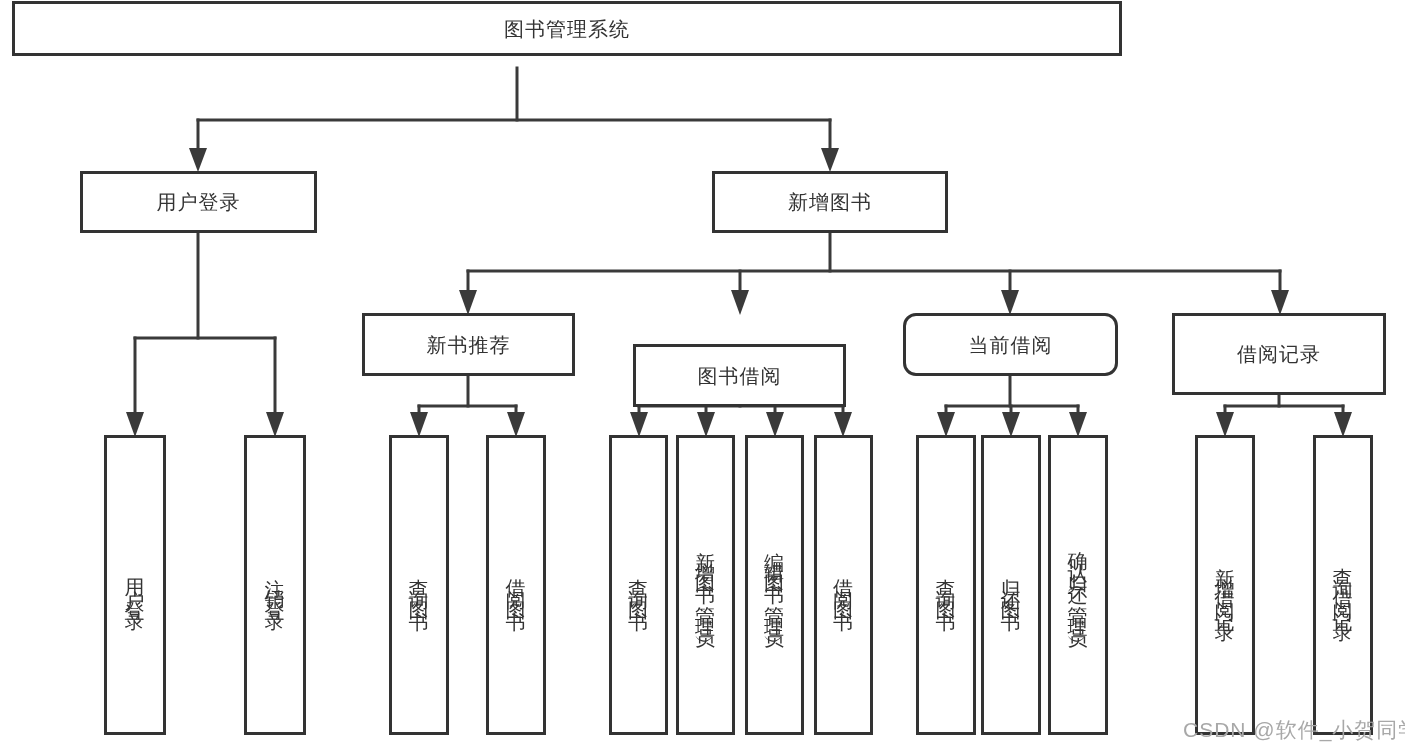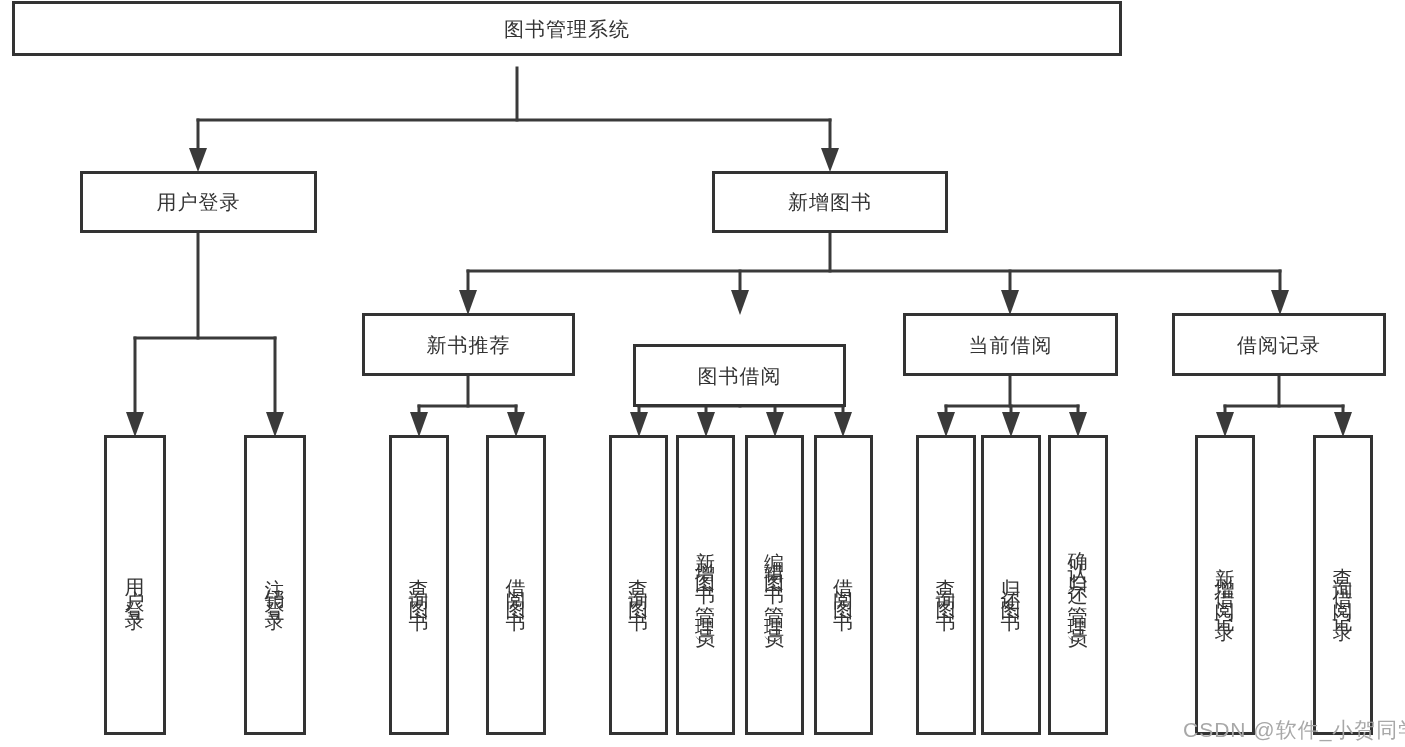--- a/index.html
+++ b/index.html
@@ -137,22 +137,22 @@
     </g>
   </svg>
 
   <div class="node" style="left:12px; top:1px; width:1110px; height:55px;">图书管理系统</div>
 
   <div class="node" style="left:80px; top:171px; width:237px; height:62px;">用户登录</div>
   <div class="node" style="left:712px; top:171px; width:236px; height:62px;">新增图书</div>
 
   <div class="node" style="left:362px; top:313px; width:213px; height:63px;text-align:center;">新书推荐</div>
   <div class="node" style="left:633px; top:313px; width:213px; height:63px;margin-top:31px;">图书借阅</div>
-  <div class="node" style="left:903px; top:313px; width:215px; height:63px;">当前借阅</div>
-  <div class="node" style="left:1172px; top:313px; width:214px; height:63px;">借阅记录</div>
+  <div class="node" style="left:903px; top:313px; width:215px; height:63px;border-radius:13px;">当前借阅</div>
+  <div class="node" style="left:1172px; top:313px; width:214px; height:82px;">借阅记录</div>
 
   <div class="node vnode" style="left:104px; top:435px; width:62px; height:300px;">用户登录</div>
   <div class="node vnode" style="left:244px; top:435px; width:62px; height:300px;">注销登录</div>
 
   <div class="node vnode" style="left:389px; top:435px; width:60px; height:300px;">查询图书</div>
   <div class="node vnode" style="left:486px; top:435px; width:60px; height:300px;">借阅图书</div>
 
   <div class="node vnode" style="left:609px; top:435px; width:59px; height:300px;">查询图书</div>
   <div class="node vnode" style="left:676px; top:435px; width:59px; height:300px;">新增图书（管理员）</div>
   <div class="node vnode" style="left:745px; top:435px; width:59px; height:300px;">编辑图书（管理员）</div>

